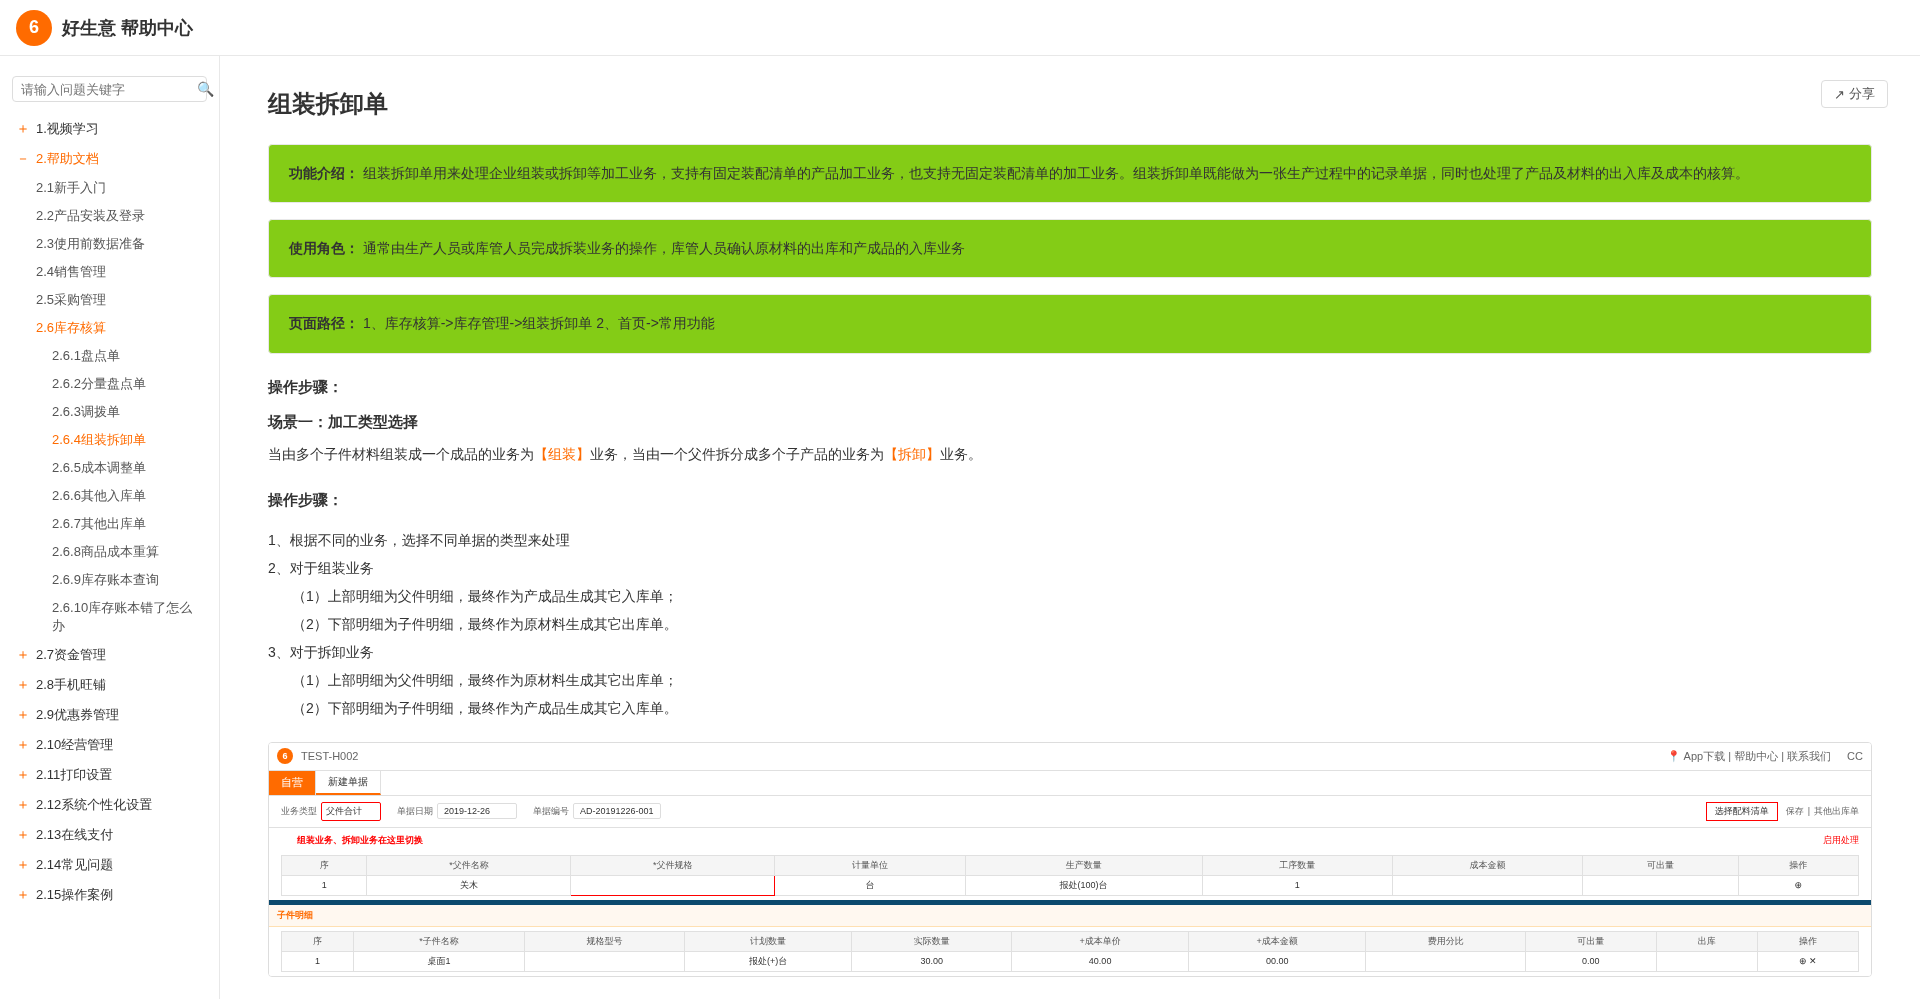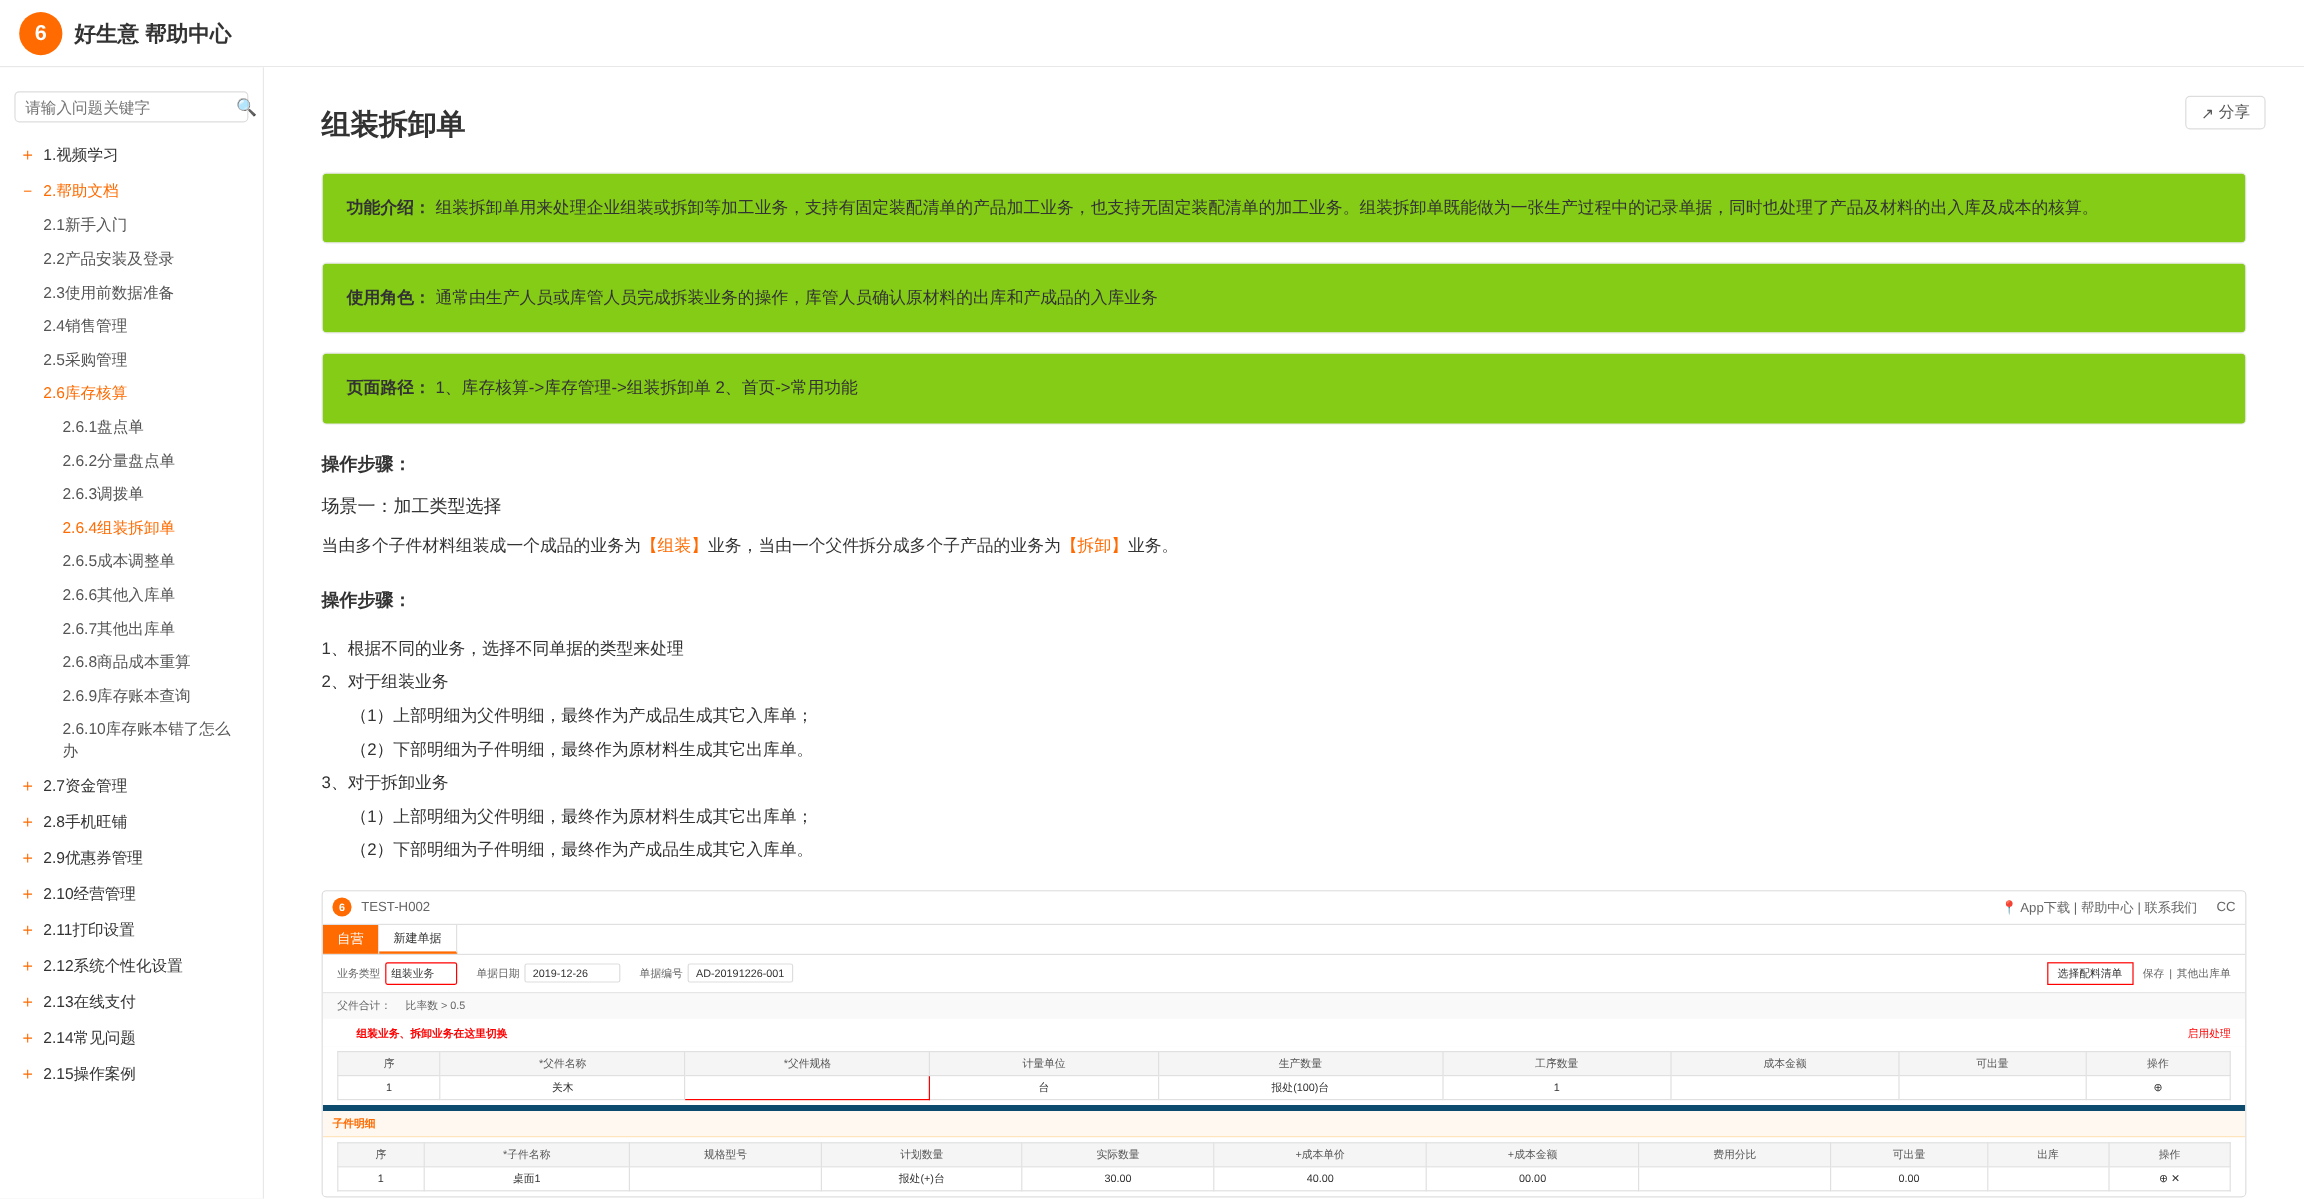--- a/index.html
+++ b/index.html
@@ -32,21 +32,21 @@
     .share-btn { position: absolute; top: 24px; right: 32px; display: flex; align-items: center; gap: 4px; border: 1px solid #ddd; border-radius: 4px; padding: 4px 12px; font-size: 13px; color: #555; cursor: pointer; background: #fff; }
     .page-title { font-size: 24px; font-weight: 600; color: #333; margin-bottom: 24px; }
 
     .info-section { background: #84cc16; border: 1px solid #e8e8e8; border-radius: 4px; padding: 16px 20px; margin-bottom: 16px; font-size: 14px; line-height: 1.8; color: #333; }
     .info-section p { margin: 0; }
 
     .section-label { font-weight: 600; color: #333; }
     .highlight { color: #ff6b00; font-weight: 500; }
 
     .ops-title { font-size: 15px; font-weight: 600; margin: 24px 0 16px; color: #333; }
-    .scene-title { font-size: 15px; font-weight: 400; margin: 16px 0 10px; color: #333; }
+    .scene-title { font-size: 15px; font-weight: 700; margin: 16px 0 10px; color: #333; }
     .scene-desc { font-size: 14px; margin-bottom: 12px; line-height: 1.8; color: #333; }
     .steps-list { font-size: 14px; line-height: 2; color: #333; }
 
     
     .screenshot-container { margin-top: 20px; border: 1px solid #ddd; border-radius: 4px; overflow: hidden; background: #f0f0f0; position: relative; }
 
     
     .mock-screenshot { background: #f5f5f5; padding: 0; font-size: 10px; }
     .mock-titlebar { background: #fff; height: 28px; display: flex; align-items: center; padding: 0 8px; border-bottom: 1px solid #e0e0e0; gap: 8px; }
     .mock-titlebar-logo { width: 16px; height: 16px; background: #ff6b00; border-radius: 50%; display: flex; align-items: center; justify-content: center; color: #fff; font-size: 9px; font-weight: bold; }
@@ -199,44 +199,38 @@
 
         <div style="display:flex; background:#fff; border-bottom:1px solid #e0e0e0;">
           <div style="background:#ff6b00; color:#fff; padding:4px 12px; font-size:11px; border-right:1px solid #e0e0e0;">自营</div>
           <div style="background:#fff; color:#333; padding:4px 12px; font-size:10px; border-right:1px solid #e0e0e0; border-bottom: 2px solid #ff6b00;">新建单据</div>
           <div style="flex:1"></div>
         </div>
 
         <div class="mock-form-row" style="padding: 6px 12px; background:#fff; border-bottom:1px solid #e0e0e0; flex-wrap:wrap; gap:16px;">
           <div class="mock-form-item">
             <span class="mock-form-label">业务类型</span>
-            <div class="mock-form-input red-box" style="border:1px solid red; min-width:60px; padding:2px 4px;">组装业务</div>
+            <div class="mock-form-input red-box" style="border:1px solid red; min-width:60px; padding:2px 4px;">父件合计</div>
           </div>
           <div class="mock-form-item">
             <span class="mock-form-label">单据日期</span>
             <div class="mock-form-input">2019-12-26</div>
           </div>
           <div class="mock-form-item">
             <span class="mock-form-label">单据编号</span>
             <div class="mock-form-input">AD-20191226-001</div>
           </div>
           <div style="flex:1; display:flex; justify-content:flex-end; align-items:center;">
             <div style="background:#fff; border:1px solid red; padding:2px 8px; font-size:9px; margin-right:8px; color:#333;">选择配料清单</div>
             <div style="font-size:9px; color:#666; margin-right:4px;">保存</div>
             <div style="font-size:9px; color:#666; margin-right:4px;">|</div>
             <div style="font-size:9px; color:#666;">其他出库单</div>
           </div>
         </div>
 
-        <div style="position:relative; background:#f9f9f9; padding: 2px 0;">
-          <div style="display:flex; padding: 2px 12px; gap:12px; align-items:center;">
-            <div style="font-size:9px; color:#666;">父件合计：</div>
-            <div style="font-size:9px; color:#666;">比率数 &gt; 0.5</div>
-          </div>
-        </div>
 
         <div style="position:relative; padding:4px 12px; background:#fff;">
           <div style="display:flex; justify-content:space-between; align-items:flex-start;margin-left:16px;">
             <div style="color:red; font-size:9px; font-weight:bold; margin-top:2px;">组装业务、拆卸业务在这里切换</div>
             <div style="color:red; font-size:9px; font-weight:normal; margin-top:2px;">启用处理</div>
           </div>
         </div>
 
         <div style="padding: 4px 12px; background:#fff;">
           <table class="mock-table">

